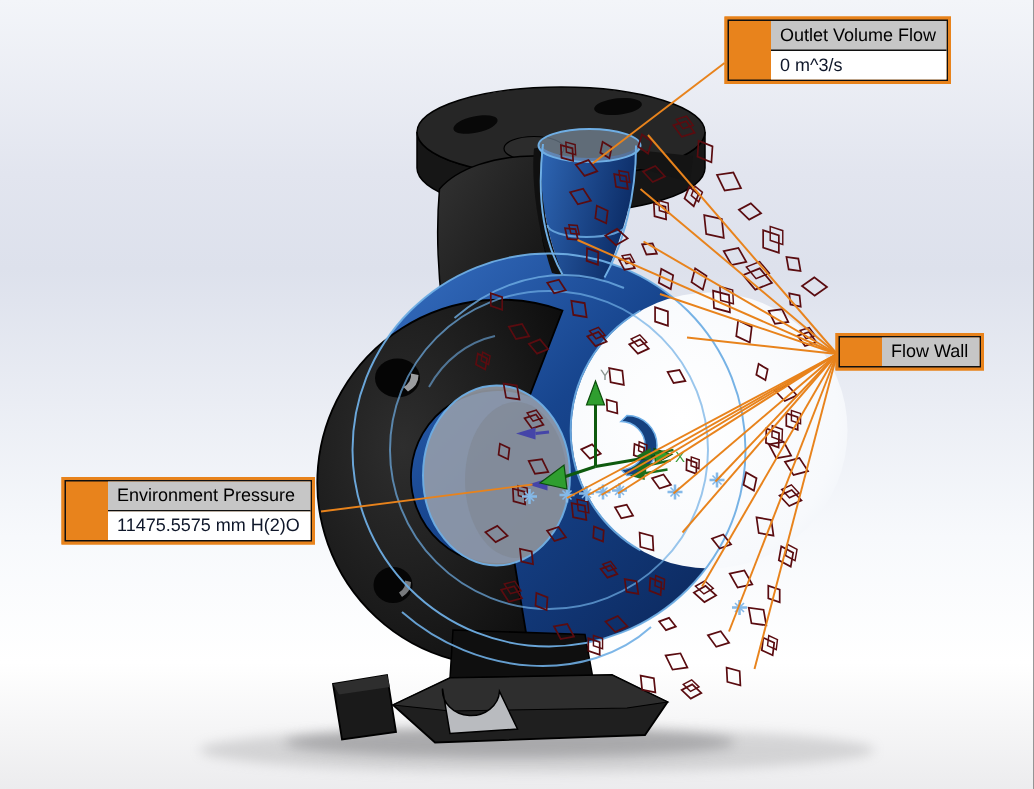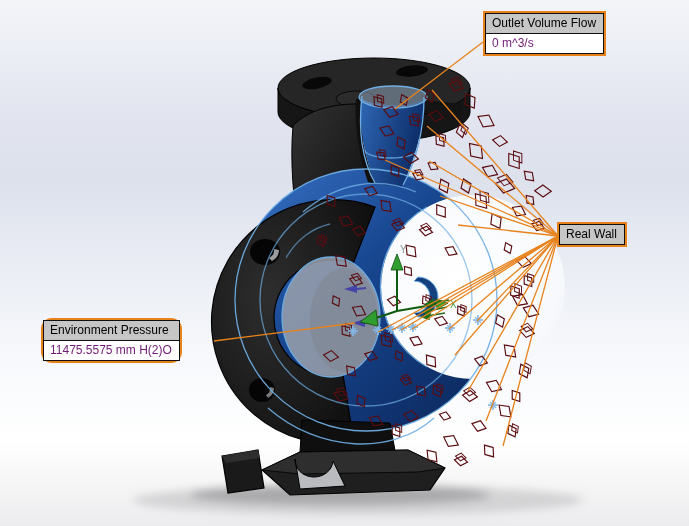--- a/index.html
+++ b/index.html
@@ -6,28 +6,28 @@
   .stage{
     position:relative;width:689px;height:526px;overflow:hidden;
     background:linear-gradient(180deg,#F3F5F9 0%,#E2E5EF 22%,#DDE1EC 34%,#F7F9FC 68%,#FFFFFF 84%,#ECECEE 100%);
     font-family:"Liberation Sans",sans-serif;
   }
   .stage svg{position:absolute;left:0;top:0;}
   .callout{
     position:absolute;z-index:10;white-space:nowrap;
     border:2px solid #E8831C;background:#E8831C;cursor:default;
   }
-  .co-in{border:1px solid #101010;}
+  .co-in{border:1px solid #101010;padding-left:28px;}
   .co-title{
     background:#C6C6C6;color:#000;font-size:12px;line-height:15px;
     padding:2px 7px 2px 6px;
   }
   .co-title.sep{border-bottom:1px solid #101010;}
   .co-value{
-    background:#FFFFFF;color:#701a75;font-size:12px;line-height:15px;
+    background:#FFFFFF;color:#0f172a;font-size:12px;line-height:15px;
     padding:2px 7px 2px 6px;min-width:104px;
   }
   .axis-label{font-family:"Liberation Sans",sans-serif;}
 </style>
 </head>
 <body>
 
 <div class="stage">
 
   <svg width="689" height="526" viewBox="0 0 689 526">
@@ -324,26 +324,26 @@
       </g>
   </svg>
 
   <div class="callout" id="callout-outlet" style="left: 483px; top: 11px; border-color: rgb(232, 131, 28);">
     <div class="co-in">
       <div class="co-title sep">Outlet Volume Flow</div>
       <div class="co-value">0 m^3/s</div>
     </div>
   </div>
 
-  <div class="callout" id="callout-environment" style="left: 41px; top: 318px; border-color: rgb(232, 131, 28); border-radius: 11px;">
+  <div class="callout" id="callout-environment" style="left: 41px; top: 318px; border-color: rgb(232, 131, 28);">
     <div class="co-in">
       <div class="co-title sep">Environment Pressure</div>
       <div class="co-value">11475.5575 mm H(2)O</div>
     </div>
   </div>
 
   <div class="callout" id="callout-realwall" style="left: 557px; top: 222px; border-color: rgb(232, 131, 28);">
     <div class="co-in">
-      <div class="co-title">Real Wall</div>
+      <div class="co-title">Flow Wall</div>
     </div>
   </div>
 
 </div>
 
 </body></html>

